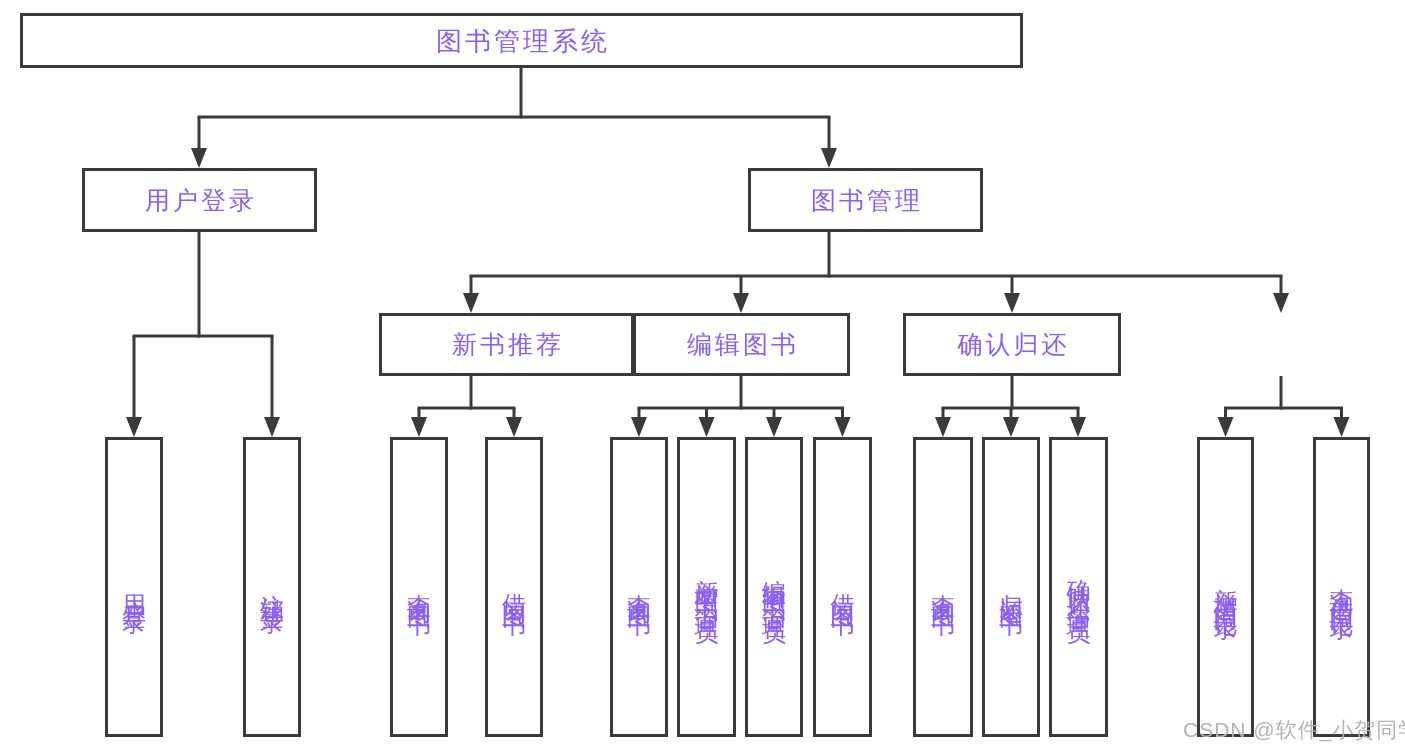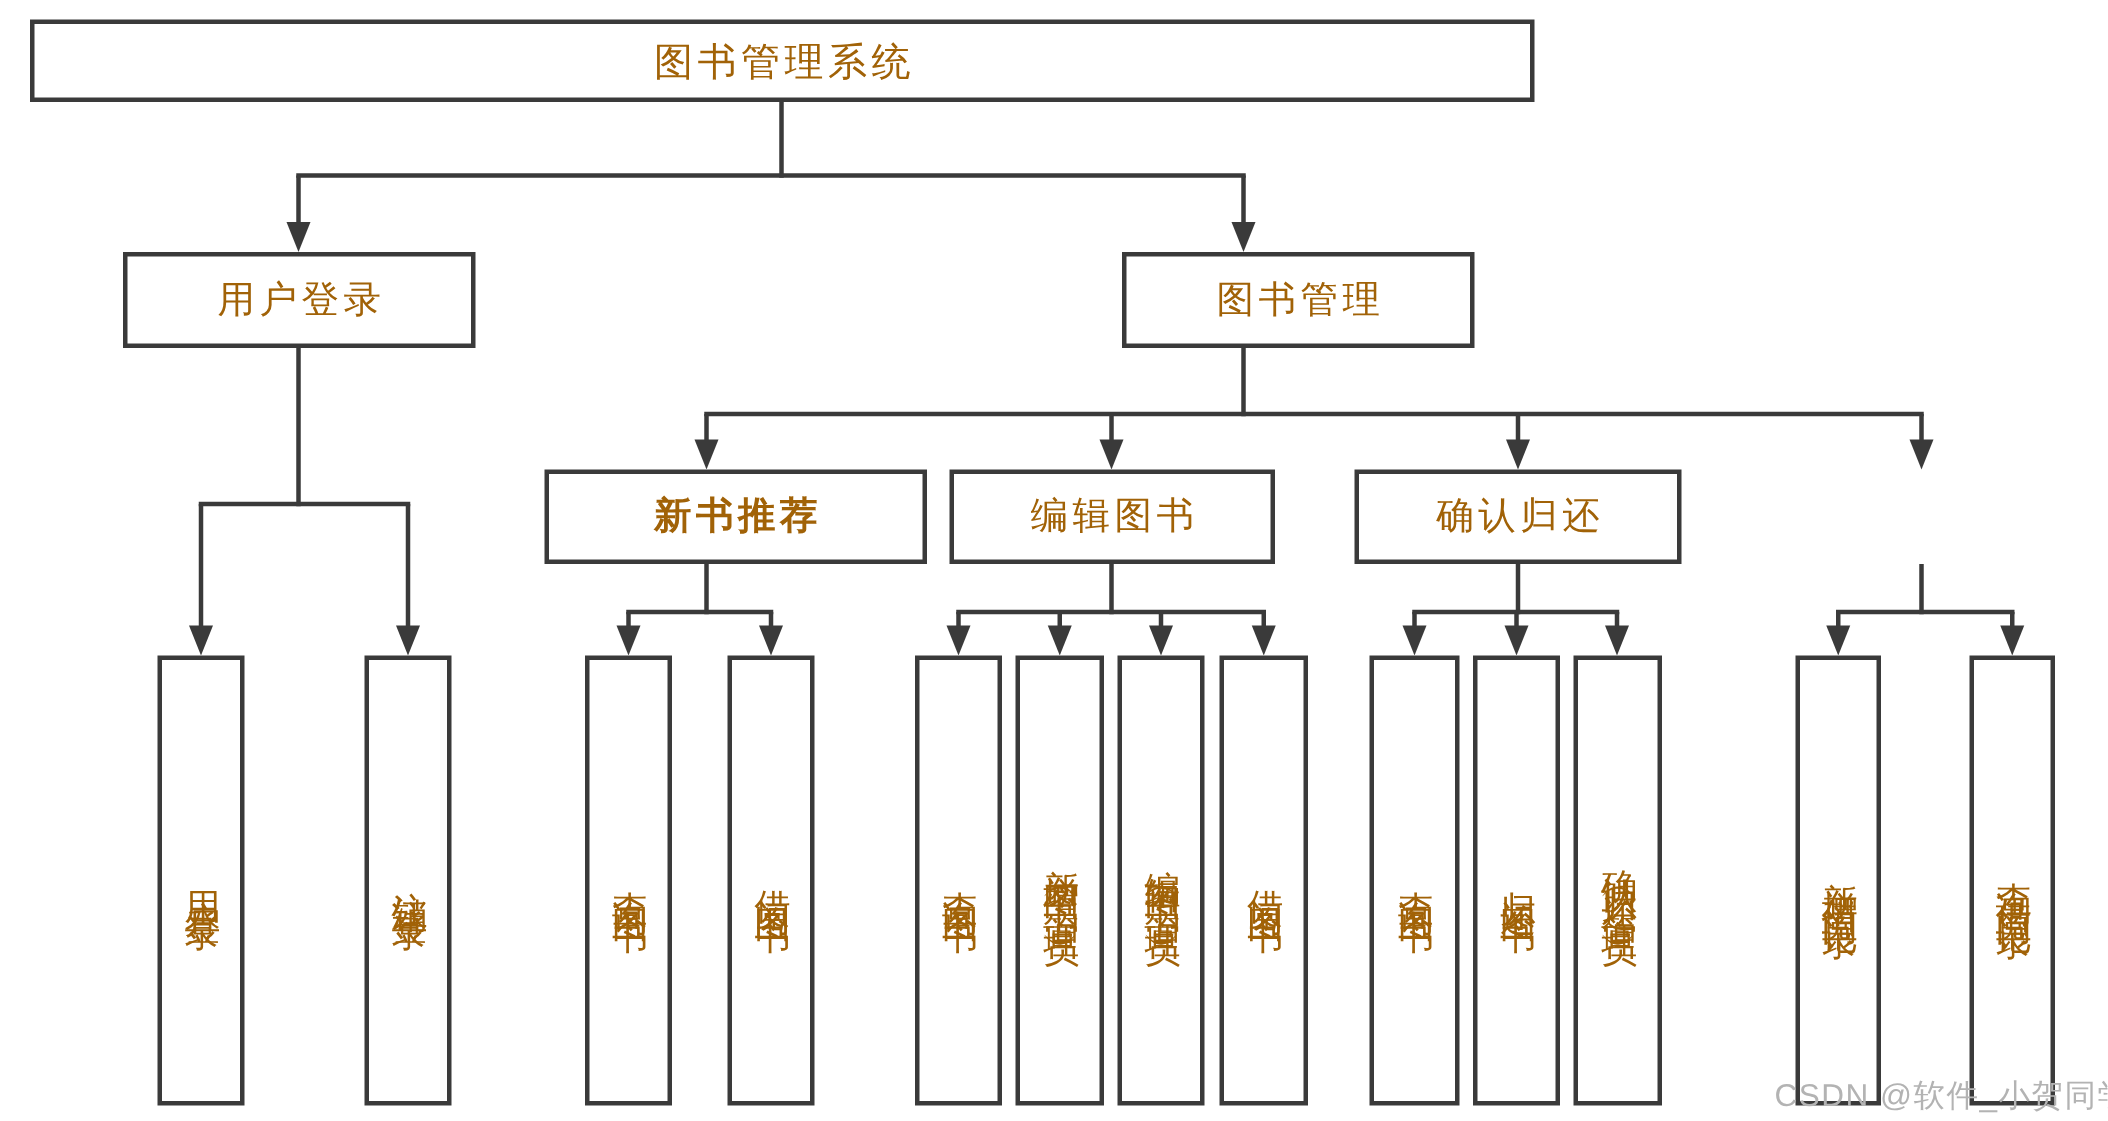--- a/index.html
+++ b/index.html
@@ -14,21 +14,21 @@
   .connectors {
     position: absolute;
     left: 0; top: 0;
     width: 1405px; height: 747px;
   }
   .node {
     position: absolute;
     box-sizing: border-box;
     border: 3px solid #3a3a3a;
     background: #ffffff;
-    color: #a16207;
+    color: #8b5cf6;
     display: flex;
     align-items: center;
     justify-content: center;
     text-align: center;
   }
   .h-node {
     font-size: 25px;
     letter-spacing: 3px;
     line-height: 1;
     padding-left: 3px; 
@@ -133,21 +133,21 @@
       <line x1="1341.5" y1="408" x2="1341.5" y2="419" fill="none"></line>
       <polygon points="1333.5,417 1349.5,417 1341.5,437" stroke="none"></polygon>
     </g>
   </svg>
 
   <div class="node h-node root-node" style="left:20px; top:13px; width:1003px; height:55px;">图书管理系统</div>
 
   <div class="node h-node" style="left:82px; top:168px; width:235px; height:64px;">用户登录</div>
   <div class="node h-node" style="left:748px; top:168px; width:235px; height:64px;">图书管理</div>
 
-  <div class="node h-node" style="left:363px; top:313px; width:255px; height:63px;font-weight:bold;">新书推荐</div>
+  <div class="node h-node" style="left:379px; top:313px; width:255px; height:63px;">新书推荐</div>
   <div class="node h-node" style="left:633px; top:313px; width:217px; height:63px;">编辑图书</div>
   <div class="node h-node" style="left:903px; top:313px; width:218px; height:63px;">确认归还</div>
 
   <div class="node v-node" style="left:105px; top:437px; width:58px; height:300px;">用户登录</div>
   <div class="node v-node" style="left:243px; top:437px; width:58px; height:300px;">注销登录</div>
 
   <div class="node v-node" style="left:390px; top:437px; width:58px; height:300px;">查询图书</div>
   <div class="node v-node" style="left:485px; top:437px; width:58px; height:300px;">借阅图书</div>
 
   <div class="node v-node" style="left:610px; top:437px; width:58px; height:300px;">查询图书</div>

